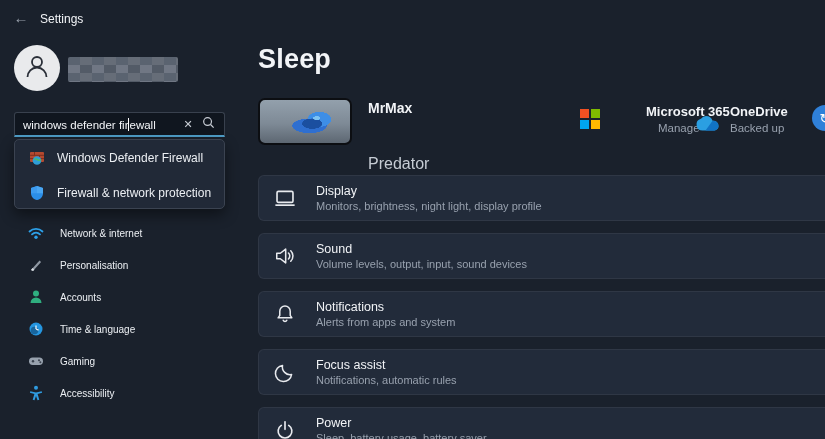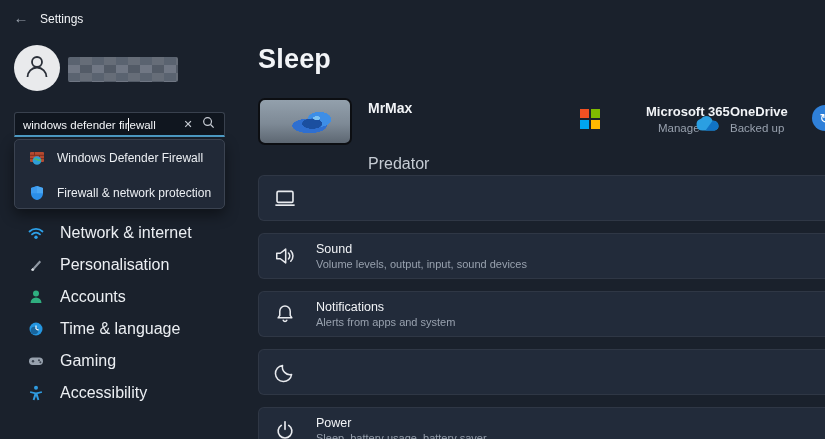--- a/index.html
+++ b/index.html
@@ -36,21 +36,21 @@
     background:#212937; border:1px solid #3b4351; border-radius:5px;
     box-shadow:0 6px 14px rgba(0,0,0,.45); z-index:5;
   }
   .dd-item { position:absolute; left:0; width:100%; height:35px; display:flex; align-items:center; cursor:pointer; }
   .dd-item .ic { width:16px; height:16px; margin:0 12px 0 14px; flex:0 0 auto; }
   .dd-item .lbl { font-size:12px; color:#eceff3; }
 
   .nav { left:0; top:217px; width:240px; }
   .nav-item { position:relative; height:32px; display:flex; align-items:center; cursor:pointer; }
   .nav-item .ic { width:16px; height:16px; margin:0 16px 0 28px; flex:0 0 auto; }
-  .nav-item .lbl { font-size:16px; color:#eceff3; }
+  .nav-item .lbl { font-size:10px; color:#eceff3; }
 
   
   .page-title { left:258px; top:44px; font-size:27px; font-weight:700; letter-spacing:.2px; }
   .device-thumb {
     left:258px; top:98px; width:94px; height:47px; border-radius:7px;
     border:2px solid #0c0e12;
     background:
       radial-gradient(closest-side at 63% 42%, #7ec3f2 0 10%, transparent 11%),
       radial-gradient(closest-side at 58% 55%, #1b4fa0 0 26%, transparent 27%),
       radial-gradient(closest-side at 66% 45%, #3e8ee6 0 38%, transparent 39%),
@@ -228,20 +228,24 @@
 
 <div class="abs update-badge">↻</div>
 
 <div class="abs card" style="top:175px">
   <span class="ic">
     <svg width="22" height="22" viewBox="0 0 16 16">
         <rect x="2.2" y="3.2" width="11.6" height="8" rx="1" fill="none" stroke="#e8eaee" stroke-width="1.2"></rect>
         <line x1="1" y1="13.2" x2="15" y2="13.2" stroke="#e8eaee" stroke-width="1.2"></line>
       </svg>
   </span>
+  <span class="txt">
+    <span class="t">Display</span>
+    <span class="s">Monitors, brightness, night light, display profile</span>
+  </span>
 </div>
 
 <div class="abs card" style="top:233px">
   <span class="ic">
     <svg width="22" height="22" viewBox="0 0 16 16">
         <path d="M2 6v4h2.6L8.5 13V3L4.6 6H2z" fill="none" stroke="#e8eaee" stroke-width="1.1" stroke-linejoin="round"></path>
         <path d="M10.5 5.8a3 3 0 0 1 0 4.4" fill="none" stroke="#e8eaee" stroke-width="1.1" stroke-linecap="round"></path>
         <path d="M12.2 4.2a5.4 5.4 0 0 1 0 7.6" fill="none" stroke="#e8eaee" stroke-width="1.1" stroke-linecap="round"></path>
       </svg>
   </span>
@@ -263,20 +267,24 @@
     <span class="s">Alerts from apps and system</span>
   </span>
 </div>
 
 <div class="abs card" style="top:349px">
   <span class="ic">
     <svg width="22" height="22" viewBox="0 0 16 16">
         <path d="M12.8 9.8A5.6 5.6 0 0 1 6.2 3.2 5.9 5.9 0 1 0 12.8 9.8z" fill="none" stroke="#e8eaee" stroke-width="1.1" stroke-linejoin="round"></path>
       </svg>
   </span>
+  <span class="txt">
+    <span class="t">Focus assist</span>
+    <span class="s">Notifications, automatic rules</span>
+  </span>
 </div>
 
 <div class="abs card" style="top:407px">
   <span class="ic">
     <svg width="22" height="22" viewBox="0 0 16 16">
         <path d="M5.3 4.6a5 5 0 1 0 5.4 0" fill="none" stroke="#e8eaee" stroke-width="1.2" stroke-linecap="round"></path>
         <line x1="8" y1="2" x2="8" y2="7.5" stroke="#e8eaee" stroke-width="1.2" stroke-linecap="round"></line>
       </svg>
   </span>
   <span class="txt">

